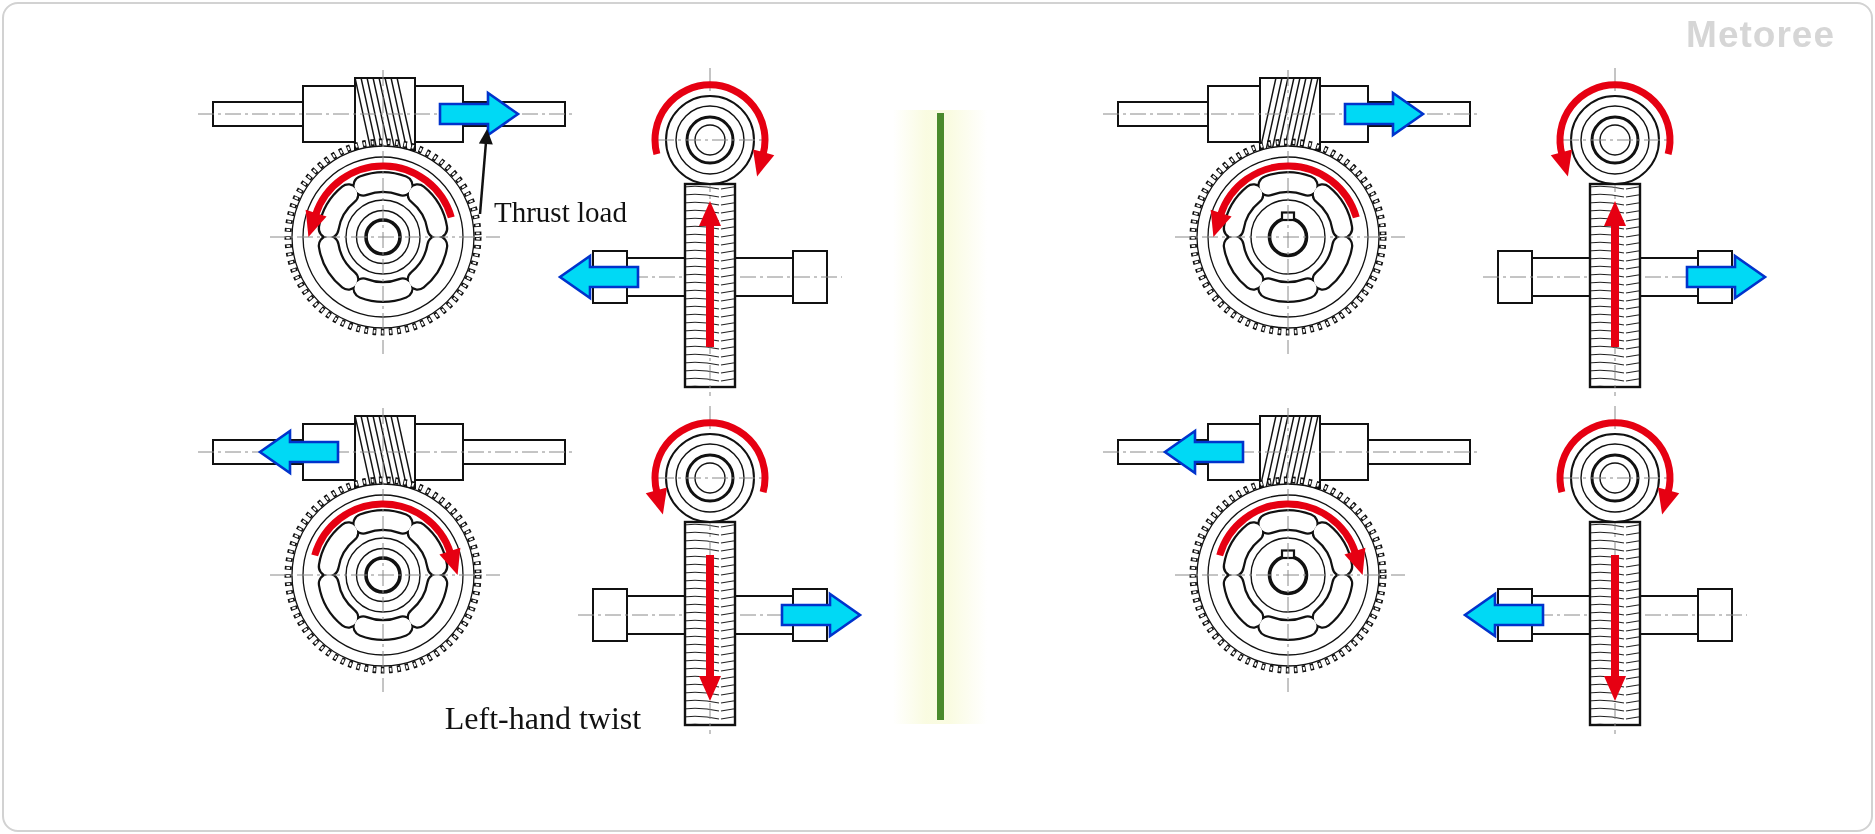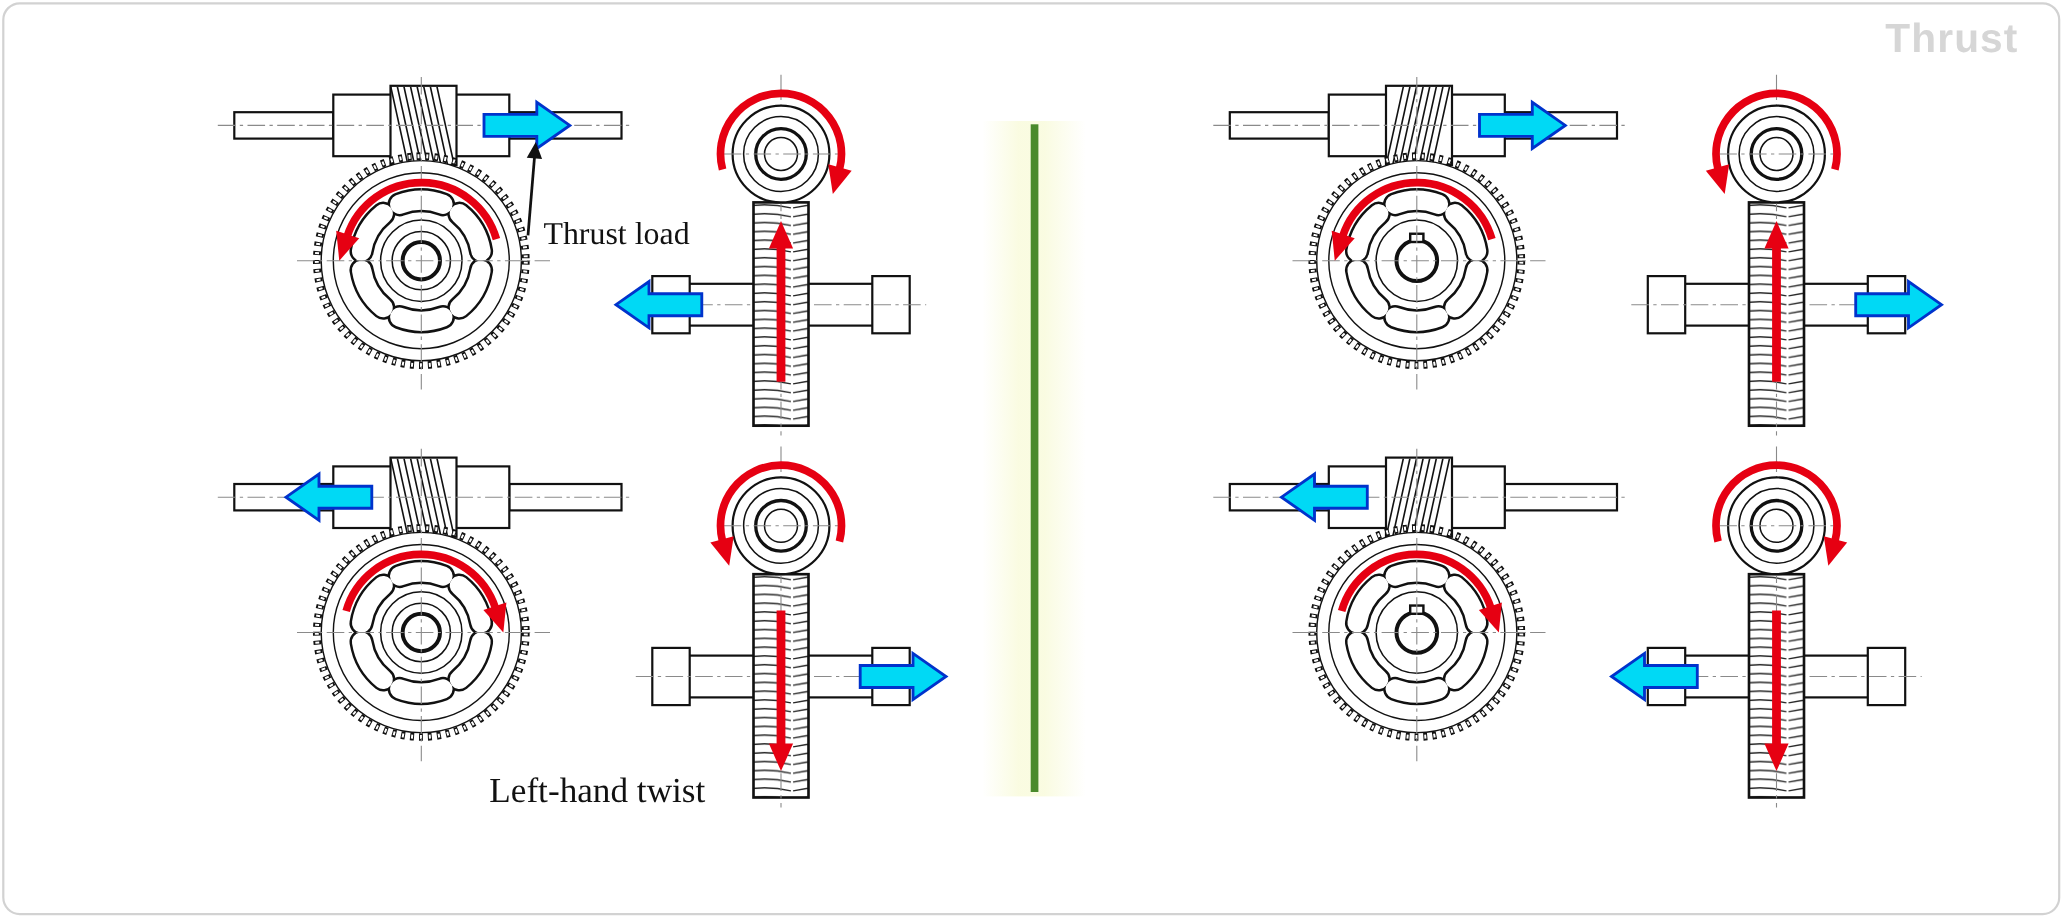--- a/index.html
+++ b/index.html
@@ -28,21 +28,21 @@
   .red-fill{fill:var(--rot,#e60012);}
   .blue-arrow{fill:var(--thrust-fill,#00d9f5);stroke:var(--thrust-stroke,#0033cc);stroke-width:2.6;}
   .slot-black path{stroke:#111;stroke-width:22;stroke-linecap:round;fill:none;}
   .slot-white path{stroke:#fff;stroke-width:17.5;stroke-linecap:round;fill:none;}
   .annot{font-family:"Liberation Serif","DejaVu Serif",serif;font-size:29px;fill:#111;}
 </style>
 </head>
 <body>
 
 <div class="frame"></div>
-<div class="watermark">Thrust</div>
+<div class="watermark">Metoree</div>
 <div class="divider-glow"></div>
 <div class="divider"></div>
 
 <div class="panel" data-panel="0">
   <div class="twist-label">Left-hand twist</div>
 <svg class="quadrant row-top" viewBox="0 0 700 340">
   <defs>
     <marker id="mk-red" markerUnits="userSpaceOnUse" markerWidth="30" markerHeight="26" refX="4" refY="13" orient="auto">
       <path d="M2,2 L27,13 L2,24 Z" class="red-fill"></path>
     </marker>

